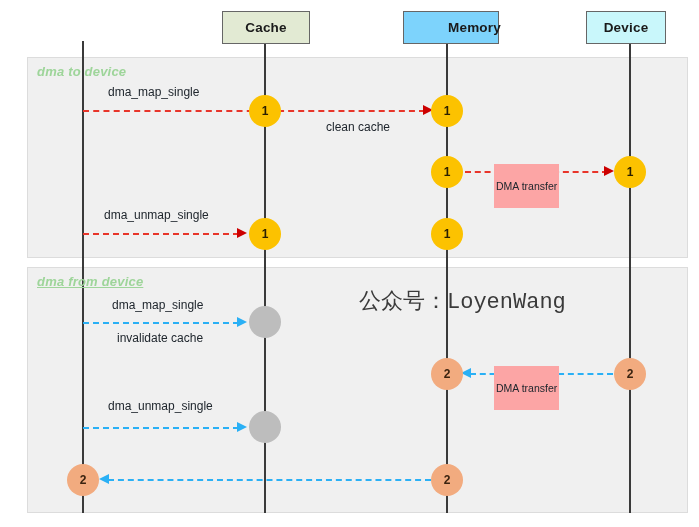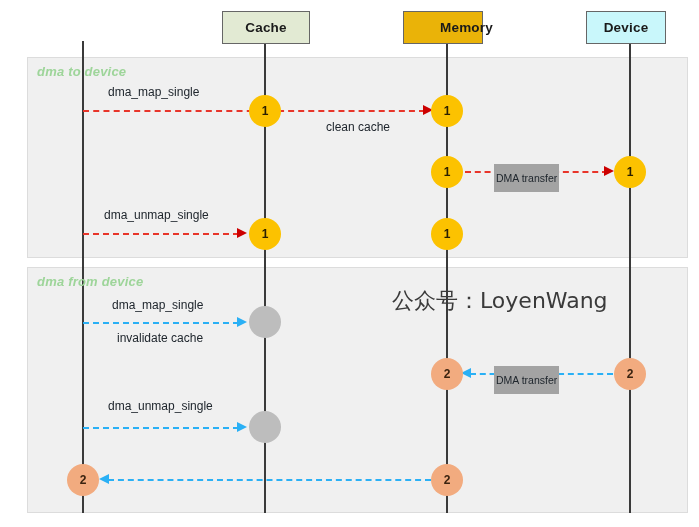--- a/index.html
+++ b/index.html
@@ -87,22 +87,22 @@
 
   
   .msg-label {
     position: absolute;
     font-size: 12px;
     color: #20272e;
     white-space: nowrap;
     z-index: 5;
   }
   .msg-label.onLine {
-    background: #a3a3a3;
-    padding: 8px 2px;
+    background: #fca5a5;
+    padding: 16px 2px;
     font-size: 10.5px;
   }
 
   
   .step {
     position: absolute;
     width: 32px; height: 32px;
     border-radius: 50%;
     display: flex;
     align-items: center;
@@ -135,29 +135,29 @@
   <div class="frag" style="left:27px; top:267px; width:661px; height:246px;"></div>
 
   <div class="lifeline" style="left:82px; top:41px; height:472px;"></div>
   <div class="lifeline" style="left:264px; top:41px; height:472px;"></div>
   <div class="lifeline" style="left:446px; top:41px; height:472px;"></div>
   <div class="lifeline" style="left:629px; top:41px; height:472px;"></div>
 
   <div class="actor-box" style="left:222px; top:11px; width:88px; background:#e2ead3;">
     <span>Cache</span>
   </div>
-  <div class="actor-box" style="left:403px; top:11px; width:80px; background:#eab308;padding-left:47px;">
+  <div class="actor-box" style="left:403px; top:11px; width:96px; background:#7dd3fc;padding-left:47px;">
     <span>Memory</span>
   </div>
   <div class="actor-box" style="left:586px; top:11px; width:80px; background:#c9f7fb;">
     <span>Device</span>
   </div>
 
   <div class="frag-label" style="left:37px; top:64px;text-align:center;">dma to device</div>
-  <div class="frag-label" style="left:37px; top:274px;">dma from device</div>
+  <div class="frag-label" style="left:37px; top:274px;text-decoration:underline;">dma from device</div>
 
   <div class="msg" style="left:83px; top:110px; width:180px;"></div>
   <div class="msg-label" style="left:108px; top:85px;">dma_map_single</div>
 
   <div class="msg" style="left:268px; top:110px; width:157px;"></div>
   <div class="arrowhead right" style="left:423px; top:105px;"></div>
   <div class="msg-label" style="left:310px; top:120px;margin-left:16px;">clean cache</div>
 
   <div class="step amber" style="left:249px; top:95px;">
     <span>1</span>
@@ -181,21 +181,21 @@
   <div class="arrowhead right" style="left:237px; top:228px;"></div>
   <div class="msg-label" style="left:104px; top:208px;">dma_unmap_single</div>
 
   <div class="step amber" style="left:249px; top:218px;">
     <span>1</span>
   </div>
   <div class="step amber" style="left:431px; top:218px;">
     <span>1</span>
   </div>
 
-  <div class="watermark" style="left:392px; top:286px;">公众号：LoyenWang</div>
+  <div class="watermark" style="left:359px; top:286px;font-family:Liberation Mono, monospace;">公众号：LoyenWang</div>
 
   <div class="msg cyan" style="left:83px; top:322px; width:156px;"></div>
   <div class="arrowhead right cyan" style="left:237px; top:317px;"></div>
   <div class="msg-label" style="left:112px; top:298px;">dma_map_single</div>
   <div class="msg-label" style="left:117px; top:331px;">invalidate cache</div>
 
   <div class="step gray" style="left:249px; top:306px;">
     <span></span>
   </div>
 

